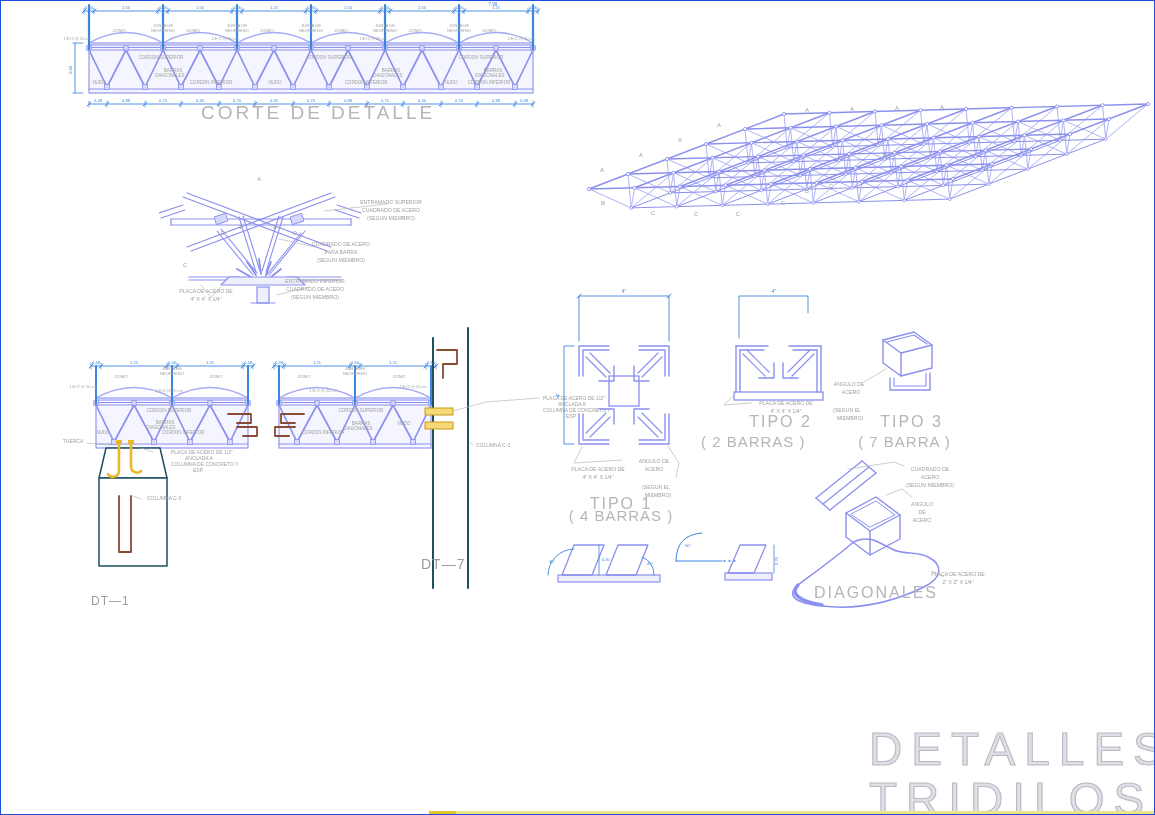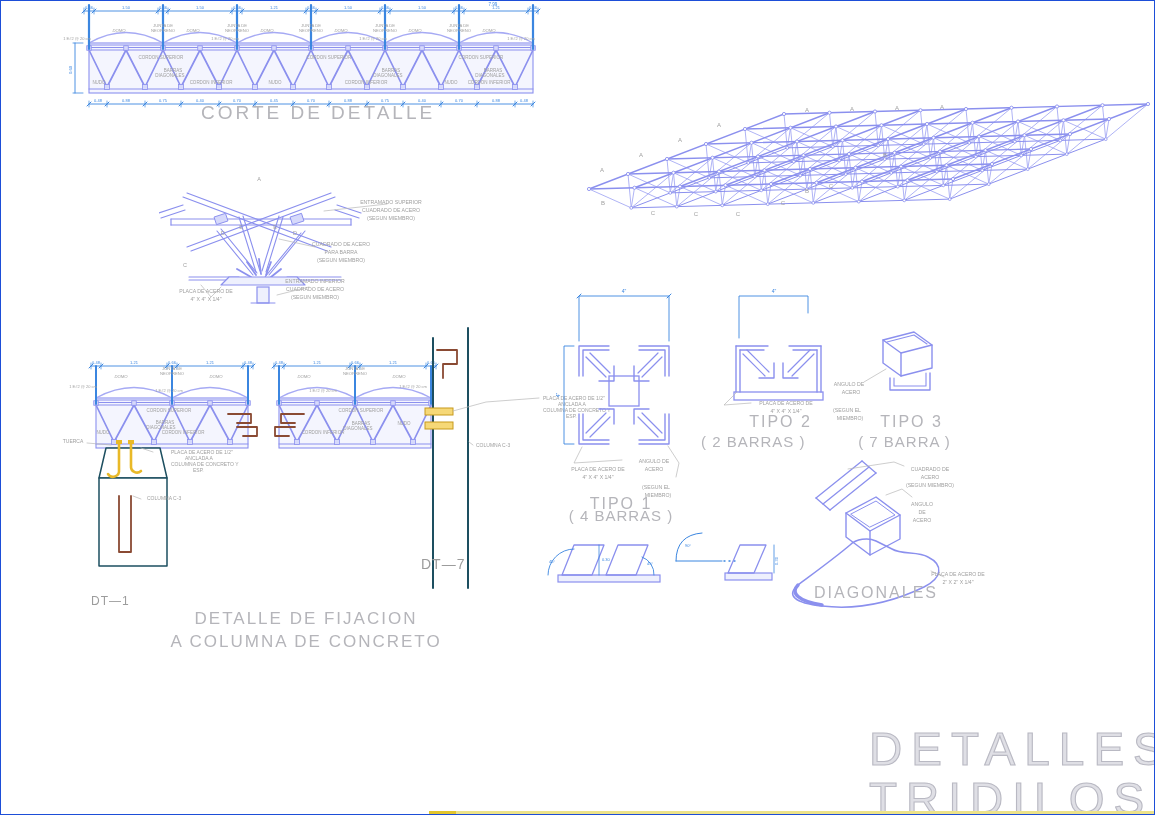--- a/index.html
+++ b/index.html
@@ -828,24 +828,20 @@
       <text x="376" y="231" font-size="5.2" fill="#9f9f9f" text-anchor="middle">DE</text>
       <text x="376" y="239" font-size="5.2" fill="#9f9f9f" text-anchor="middle">ACERO</text>
       <path d="M385 288 L398 294" stroke="#b8b8b8" stroke-width="0.7" fill="none" stroke-linejoin="round" stroke-linecap="round"></path>
       <text x="412" y="293" font-size="5.2" fill="#9f9f9f" text-anchor="middle">PLACA DE ACERO DE</text>
       <text x="412" y="301" font-size="5.2" fill="#9f9f9f" text-anchor="middle">2" X 2" X 1/4"</text>
     </svg>
 
   <div class="cad-title t-corte">CORTE DE DETALLE</div>
   <div class="cad-title t-dt1">DT—1</div>
   <div class="cad-title t-dt2">DT—7</div>
-  <div class="cad-title t-fijacion">
-    <div>DETALLE DE FIJACION</div>
-    <div>A COLUMNA DE CONCRETO</div>
-  </div>
   <div class="cad-title t-tipo1">TIPO 1</div>
   <div class="cad-title t-tipo1s">( 4 BARRAS )</div>
   <div class="cad-title t-tipo2">TIPO 2</div>
   <div class="cad-title t-tipo2s">( 2 BARRAS )</div>
   <div class="cad-title t-tipo3">TIPO 3</div>
   <div class="cad-title t-tipo3s">( 7 BARRA )</div>
   <div class="cad-title t-iso">DIAGONALES</div>
   <div class="sheet-big big1">DETALLES</div>
   <div class="sheet-big big2">TRIDILOSA</div>
   <div class="yline"></div>

